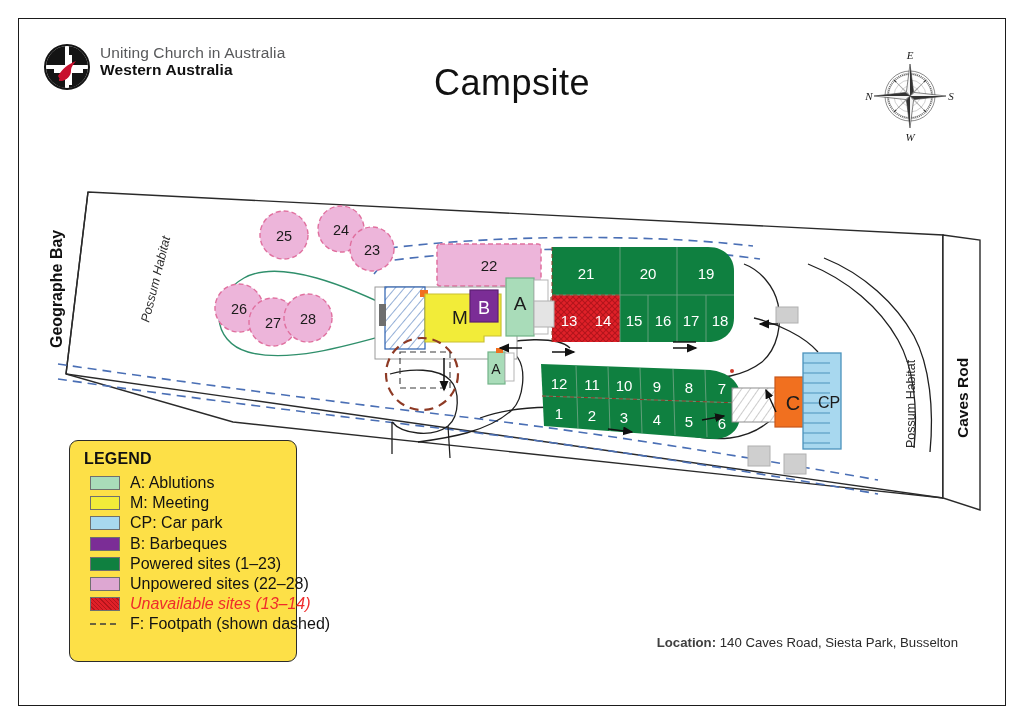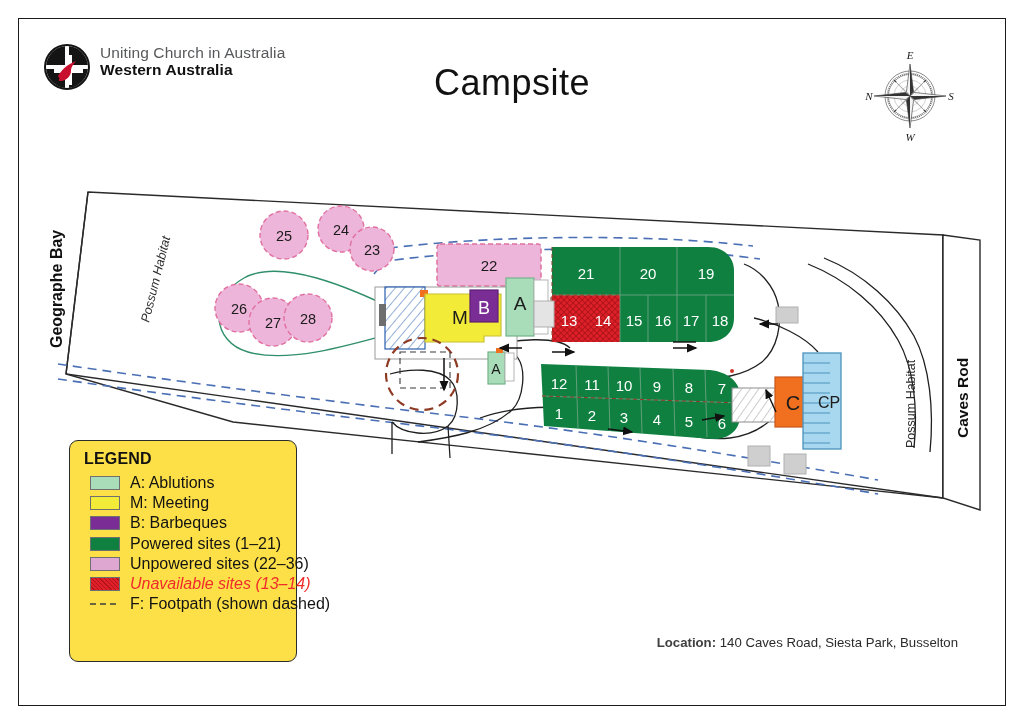--- a/index.html
+++ b/index.html
@@ -456,30 +456,34 @@
     <div id="legend-rows">
         <div class="legend-row">
           <div class="legend-swatch" style="background: rgb(169, 220, 185);"></div>
           <div class="legend-label">A: Ablutions</div>
         </div>
         <div class="legend-row">
           <div class="legend-swatch" style="background: rgb(242, 236, 57);"></div>
           <div class="legend-label">M: Meeting</div>
         </div>
         <div class="legend-row">
+          <div class="legend-swatch" style="background: rgb(168, 216, 239);"></div>
+          <div class="legend-label">CP: Car park</div>
+        </div>
+        <div class="legend-row">
           <div class="legend-swatch" style="background: rgb(123, 45, 150);"></div>
           <div class="legend-label">B: Barbeques</div>
         </div>
         <div class="legend-row">
           <div class="legend-swatch" style="background: rgb(15, 128, 64);"></div>
-          <div class="legend-label">Powered sites (1–21)</div>
+          <div class="legend-label">Powered sites (1–23)</div>
         </div>
         <div class="legend-row">
           <div class="legend-swatch" style="background: rgb(221, 167, 210);"></div>
-          <div class="legend-label">Unpowered sites (22–36)</div>
+          <div class="legend-label">Unpowered sites (22–28)</div>
         </div>
         <div class="legend-row">
           <div class="legend-swatch" style="background: repeating-linear-gradient(45deg, rgb(224, 32, 40) 0px, rgb(224, 32, 40) 2px, rgb(179, 20, 27) 2px, rgb(179, 20, 27) 3px), repeating-linear-gradient(-45deg, rgb(224, 32, 40) 0px, rgb(224, 32, 40) 2px, rgb(179, 20, 27) 2px, rgb(179, 20, 27) 3px) rgb(224, 32, 40);"></div>
           <div class="legend-label red">Unavailable sites (13–14)</div>
         </div>
         <div class="legend-row">
           <div class="legend-dash">
             <svg width="30" height="4">
               <line x1="0" y1="2" x2="30" y2="2" stroke="#3b3b3b" stroke-width="1.6" stroke-dasharray="6 4"></line>
             </svg>

